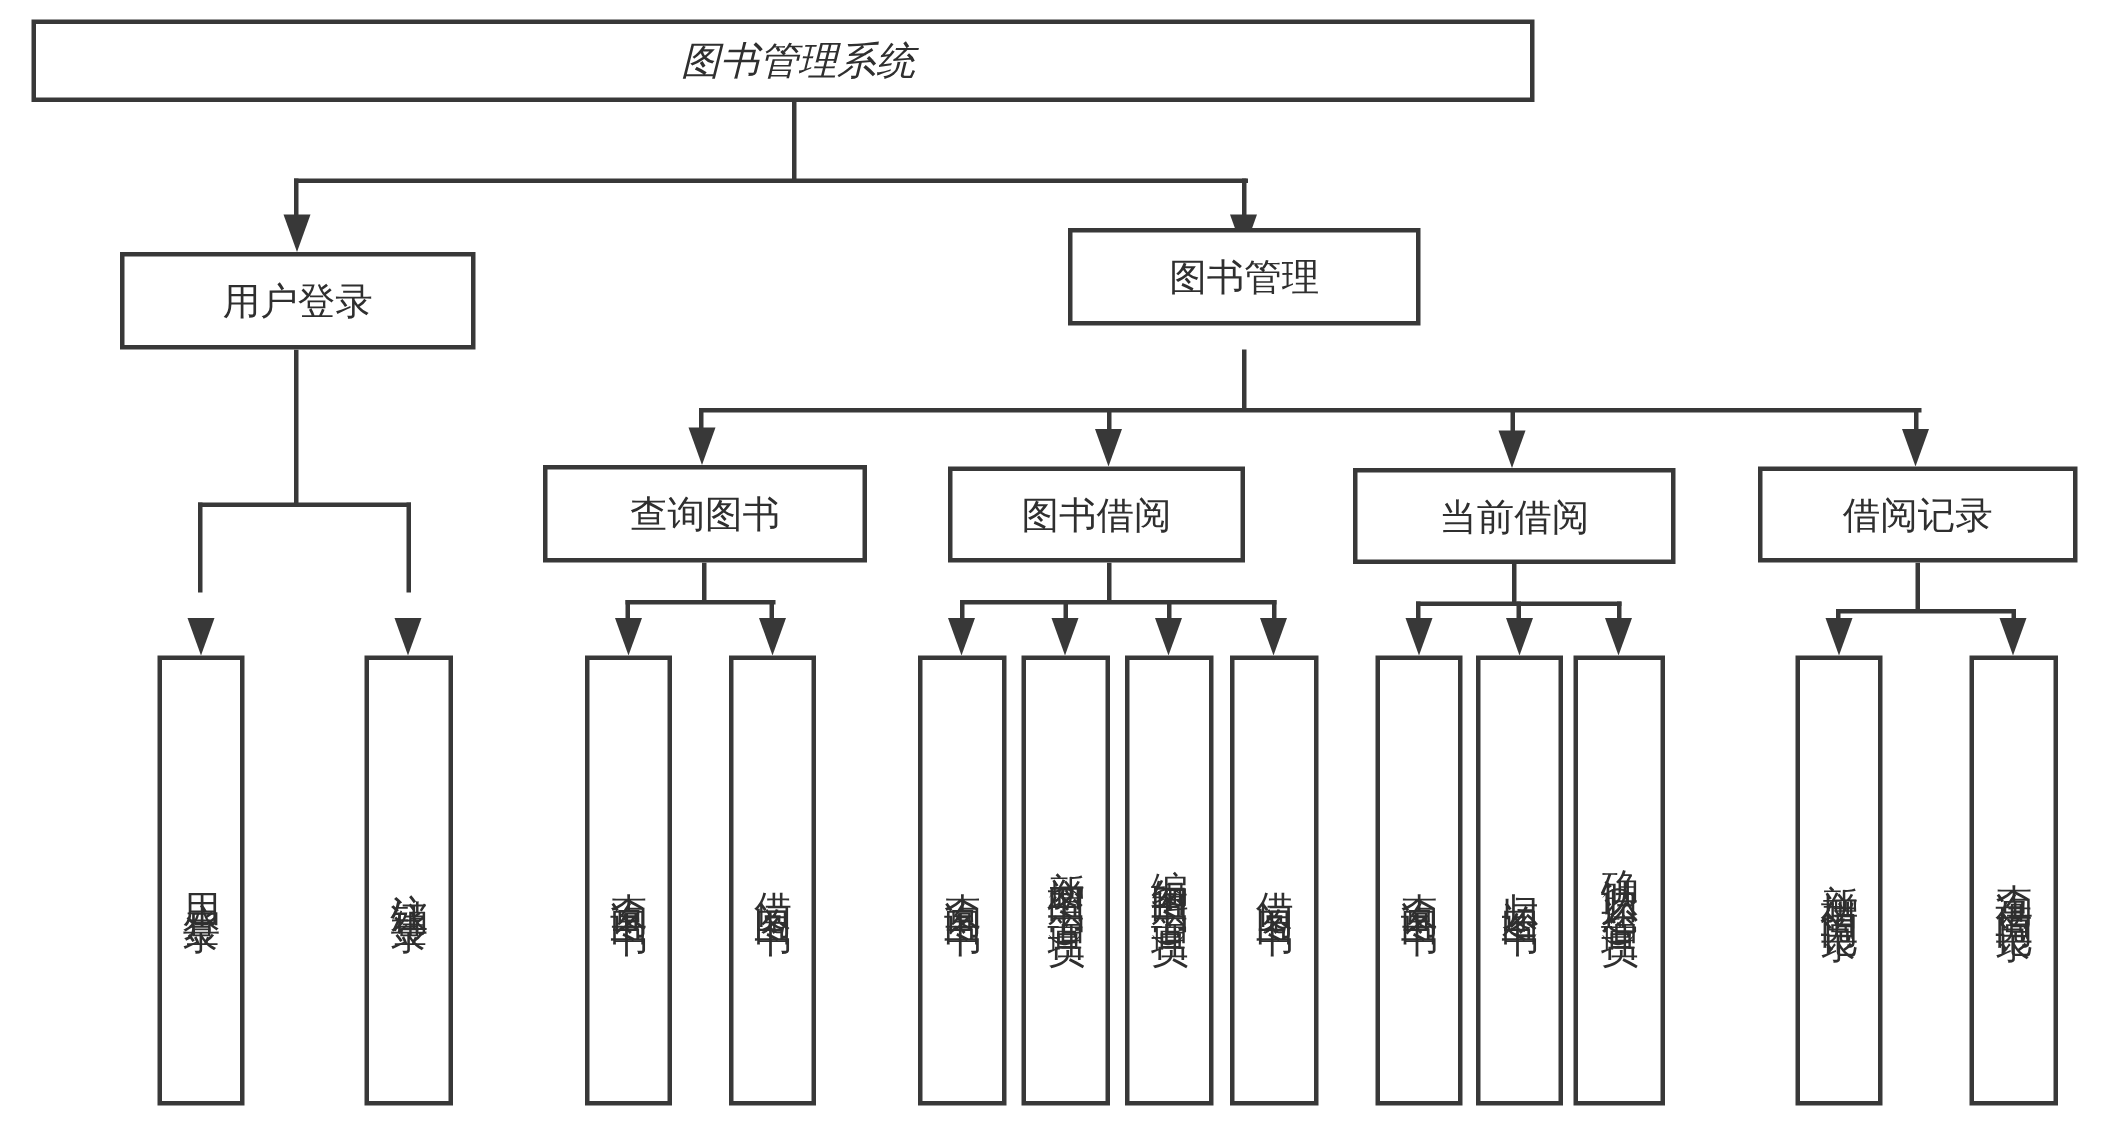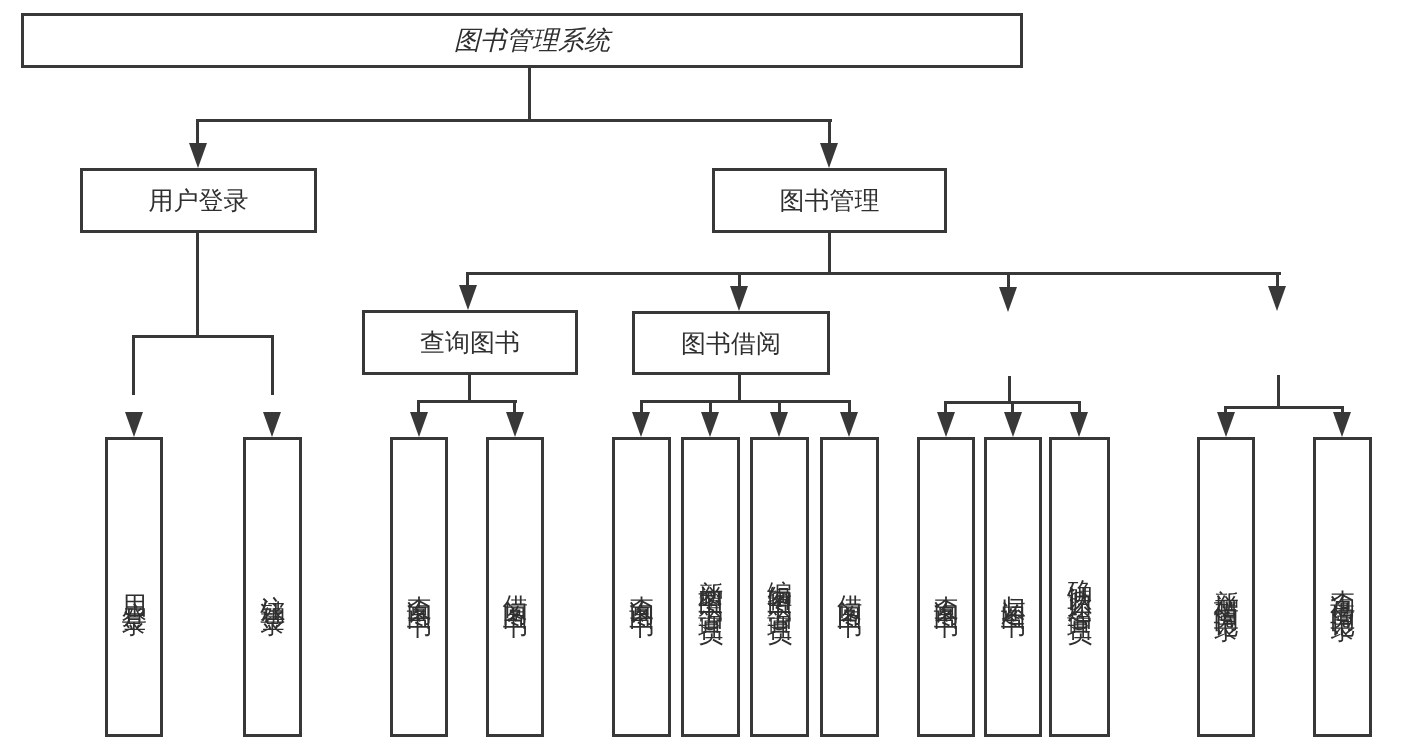--- a/index.html
+++ b/index.html
@@ -46,29 +46,35 @@
 
 <div id="stage">
 
   <div class="bx root-bx" style="left:21px;top:13px;width:1002px;height:55px;padding-left:20px">
     <span>图书管理系统</span>
   </div>
 
   <div class="bx" style="left:80px;top:168px;width:237px;height:65px">
     <span>用户登录</span>
   </div>
-  <div class="bx" style="left:712px;top:168px;width:235px;height:65px">
+  <div class="bx" style="left:712px;top:152px;width:235px;height:65px">
     <span>图书管理</span>
   </div>
 
   <div class="bx" style="left:362px;top:310px;width:216px;height:65px">
     <span>查询图书</span>
   </div>
   <div class="bx" style="left:632px;top:311px;width:198px;height:64px">
     <span>图书借阅</span>
+  </div>
+  <div class="bx" style="left:902px;top:312px;width:215px;height:64px">
+    <span>当前借阅</span>
+  </div>
+  <div class="bx" style="left:1172px;top:311px;width:213px;height:64px">
+    <span>借阅记录</span>
   </div>
 
   <div class="leaf" style="left:105px;width:58px">
     <span class="vtext">用户登录</span>
   </div>
   <div class="leaf" style="left:243px;width:59px">
     <span class="vtext">注销登录</span>
   </div>
   <div class="leaf" style="left:390px;width:58px">
     <span class="vtext">查询图书</span>

